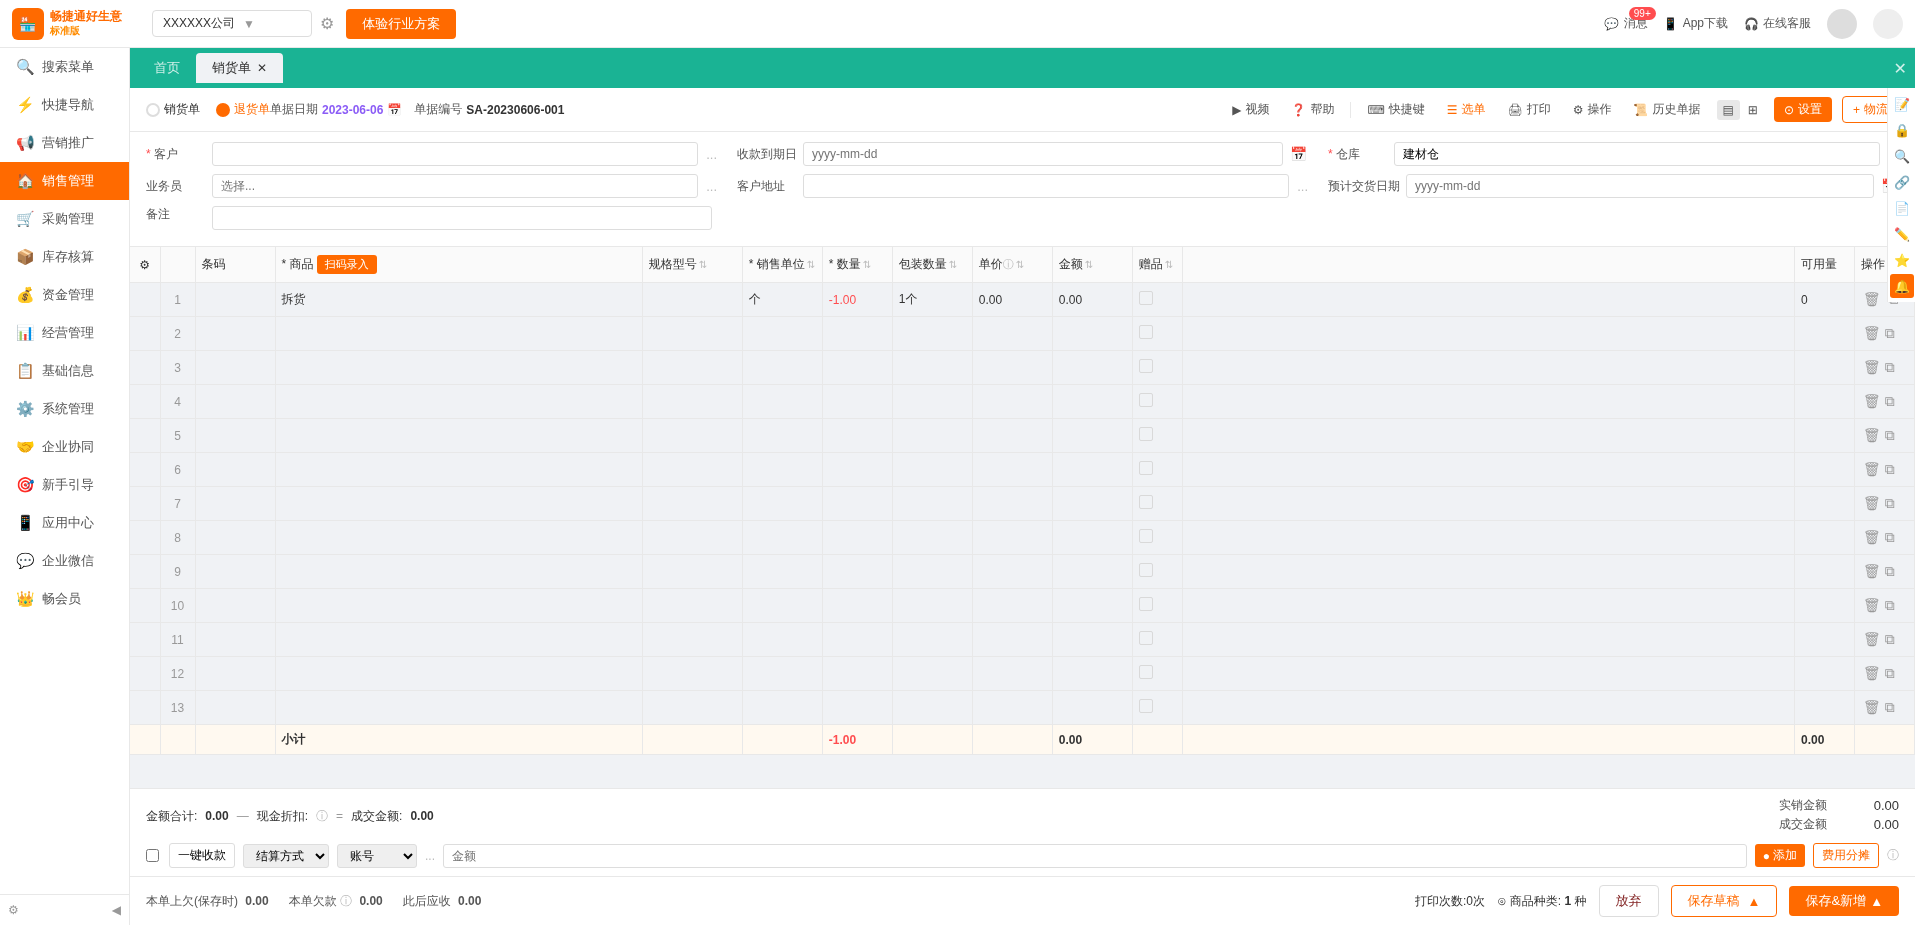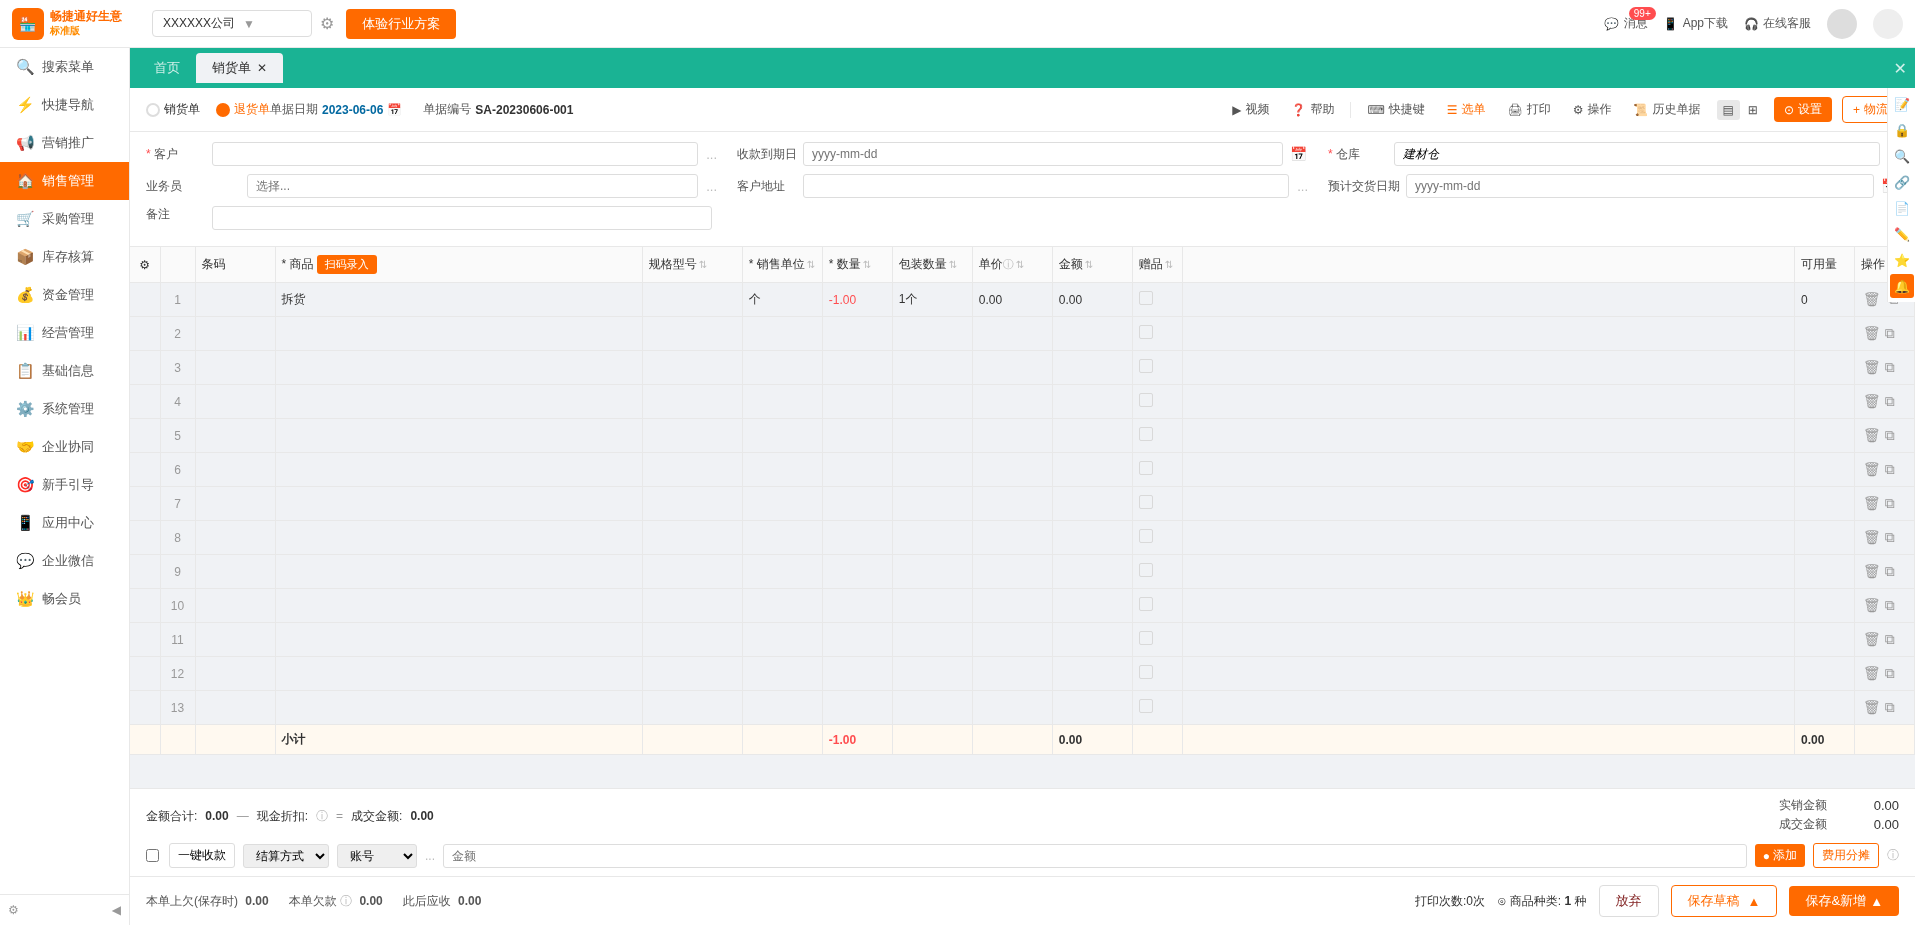--- a/index.html
+++ b/index.html
@@ -291,23 +291,23 @@
         <div class="radio-circle"></div>
         <span>销货单</span>
       </div>
       <div class="radio-item">
         <div class="radio-circle checked"></div>
         <span style="color:#ff6a00;">退货单</span>
       </div>
     </div>
     <div style="display:flex; align-items:center; gap:4px;">
       <span style="color:#555;">单据日期</span>
-      <span style="color:#0369a1; font-weight:bold;">2023-06-06</span>
+      <span style="color:#8b5cf6; font-weight:bold;">2023-06-06</span>
       <span style="color:#bbb; cursor:pointer;">📅</span>
-      <span style="color:#555; margin-left:17px;">单据编号</span>
+      <span style="color:#555; margin-left:8px;">单据编号</span>
       <span style="color:#333; font-weight:bold;">SA-20230606-001</span>
     </div>
     <div style="display:flex; align-items:center; gap:10px; margin-left:auto;">
       <div class="toolbar-btn">
         <span>▶</span>
         <span>视频</span>
       </div>
       <div class="toolbar-btn">
         <span>❓</span>
         <span>帮助</span>
@@ -356,27 +356,27 @@
         <input class="fg-input" placeholder="" value="" style="flex: 1 1 0%;">
         <span class="fg-dots">...</span>
       </div>
       <div class="form-grid-item">
         <span class="fg-label">收款到期日</span>
         <input class="fg-input fg-placeholder" placeholder="yyyy-mm-dd" value="" style="flex: 1 1 0%;">
         <span class="fg-cal">📅</span>
       </div>
       <div class="form-grid-item">
         <span class="fg-label req">仓库</span>
-        <input class="fg-input" value="建材仓" style="flex: 1 1 0%; font-style: italic;">
+        <input class="fg-input" value="建材仓" style="flex: 1 1 0%;">
         <span class="fg-dots">...</span>
       </div>
 
       <div class="form-grid-item">
         <span class="fg-label">业务员</span>
-        <input class="fg-input fg-placeholder" placeholder="选择..." value="" style="flex: 1 1 0%; margin-left: 35px;">
+        <input class="fg-input fg-placeholder" placeholder="选择..." value="" style="flex: 1 1 0%;">
         <span class="fg-dots">...</span>
       </div>
       <div class="form-grid-item">
         <span class="fg-label">客户地址</span>
         <input class="fg-input" value="" style="flex: 1 1 0%;">
         <span class="fg-dots">...</span>
       </div>
       <div class="form-grid-item">
         <span class="fg-label">预计交货日期</span>
         <input class="fg-input fg-placeholder" placeholder="yyyy-mm-dd" value="" style="flex: 1 1 0%;">

